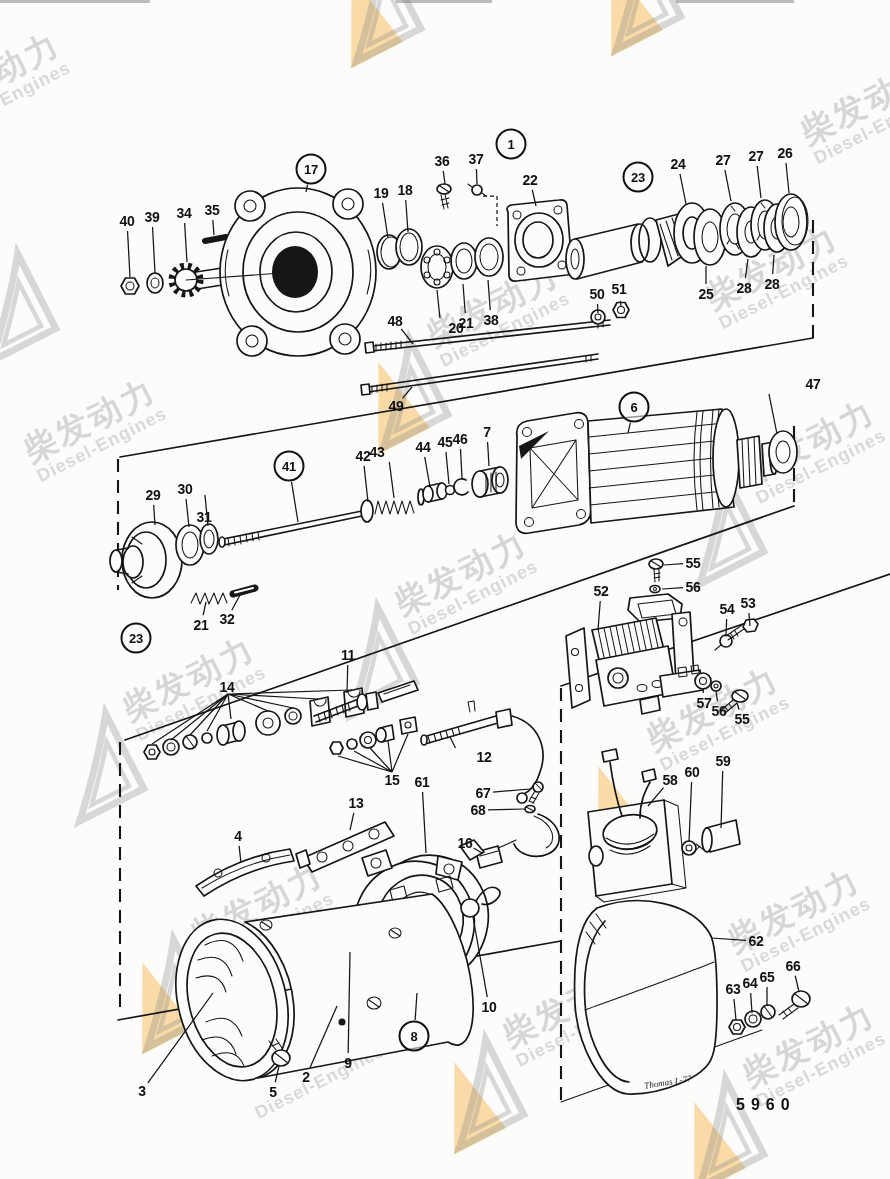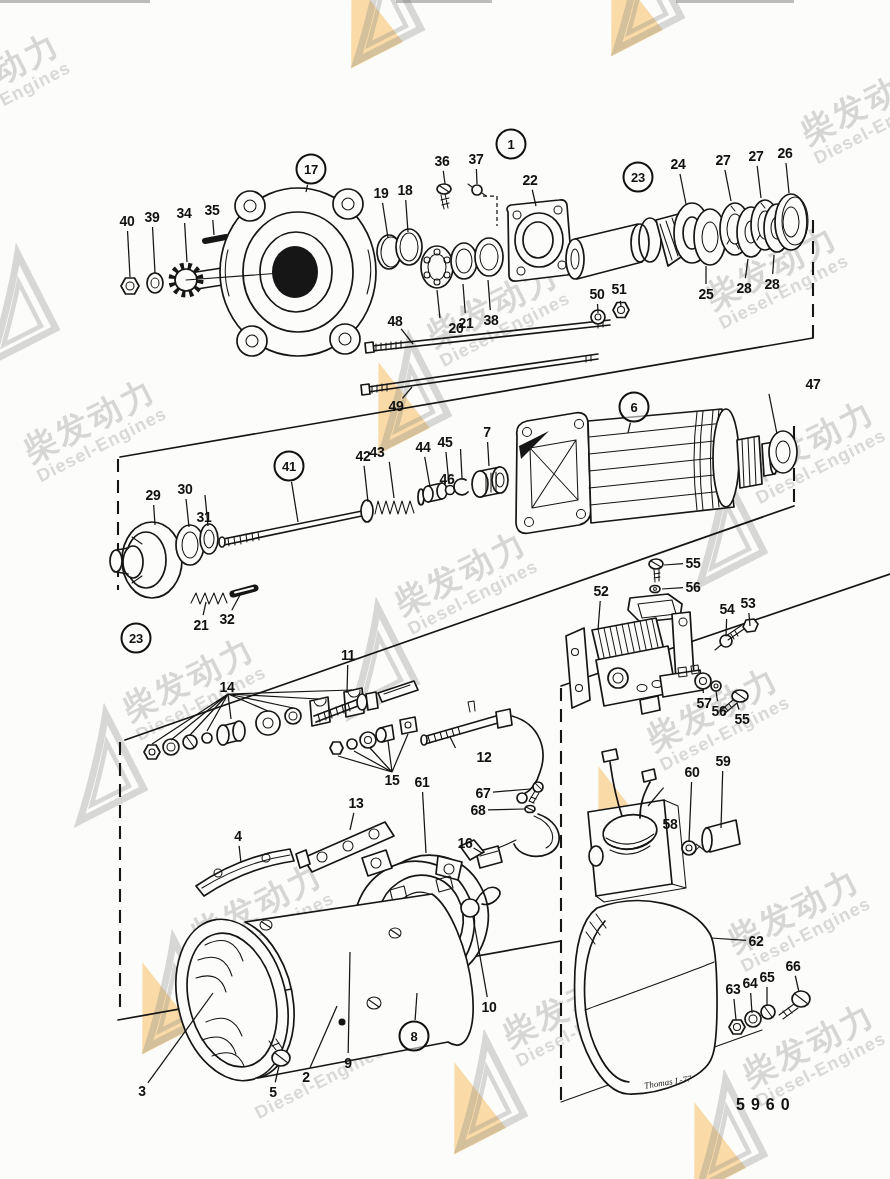--- a/index.html
+++ b/index.html
@@ -714,21 +714,21 @@
       <div class="callout" style="left: 491px; top: 320px;">38</div>
       <div class="callout" style="left: 395px; top: 321px;">48</div>
       <div class="callout" style="left: 396px; top: 406px;">49</div>
       <div class="callout circled" style="left: 634px; top: 407px;">6</div>
       <div class="callout" style="left: 767px; top: 384px; margin-left: 46px;">47</div>
       <div class="callout circled" style="left: 289px; top: 466px;">41</div>
       <div class="callout" style="left: 363px; top: 456px;">42</div>
       <div class="callout" style="left: 377px; top: 452px;">43</div>
       <div class="callout" style="left: 423px; top: 447px;">44</div>
       <div class="callout" style="left: 445px; top: 442px;">45</div>
-      <div class="callout" style="left: 447px; top: 439px; margin-top: 40px;">46</div>
+      <div class="callout" style="left: 460px; top: 439px;">46</div>
       <div class="callout" style="left: 487px; top: 432px;">7</div>
       <div class="callout" style="left: 153px; top: 495px;">29</div>
       <div class="callout" style="left: 185px; top: 489px;">30</div>
       <div class="callout" style="left: 204px; top: 485px; margin-top: 32px;">31</div>
       <div class="callout" style="left: 201px; top: 625px;">21</div>
       <div class="callout" style="left: 227px; top: 619px;">32</div>
       <div class="callout" style="left: 693px; top: 563px;">55</div>
       <div class="callout" style="left: 693px; top: 587px;">56</div>
       <div class="callout" style="left: 601px; top: 591px;">52</div>
       <div class="callout" style="left: 727px; top: 609px;">54</div>
@@ -739,21 +739,21 @@
       <div class="callout circled" style="left: 136px; top: 638px;">23</div>
       <div class="callout" style="left: 348px; top: 655px;">11</div>
       <div class="callout" style="left: 227px; top: 687px;">14</div>
       <div class="callout" style="left: 392px; top: 780px;">15</div>
       <div class="callout" style="left: 460px; top: 757px; margin-left: 24px;">12</div>
       <div class="callout" style="left: 422px; top: 782px;">61</div>
       <div class="callout" style="left: 356px; top: 803px;">13</div>
       <div class="callout" style="left: 483px; top: 793px;">67</div>
       <div class="callout" style="left: 478px; top: 810px;">68</div>
       <div class="callout" style="left: 465px; top: 843px;">16</div>
-      <div class="callout" style="left: 670px; top: 780px; margin-top: 44px;">58</div>
+      <div class="callout" style="left: 670px; top: 780px;">58</div>
       <div class="callout" style="left: 692px; top: 772px;">60</div>
       <div class="callout" style="left: 723px; top: 761px;">59</div>
       <div class="callout" style="left: 238px; top: 836px;">4</div>
       <div class="callout" style="left: 489px; top: 1007px;">10</div>
       <div class="callout circled" style="left: 414px; top: 1036px;">8</div>
       <div class="callout" style="left: 348px; top: 1063px;">9</div>
       <div class="callout" style="left: 306px; top: 1077px;">2</div>
       <div class="callout" style="left: 142px; top: 1091px;">3</div>
       <div class="callout" style="left: 273px; top: 1092px;">5</div>
       <div class="callout" style="left: 756px; top: 941px;">62</div>

